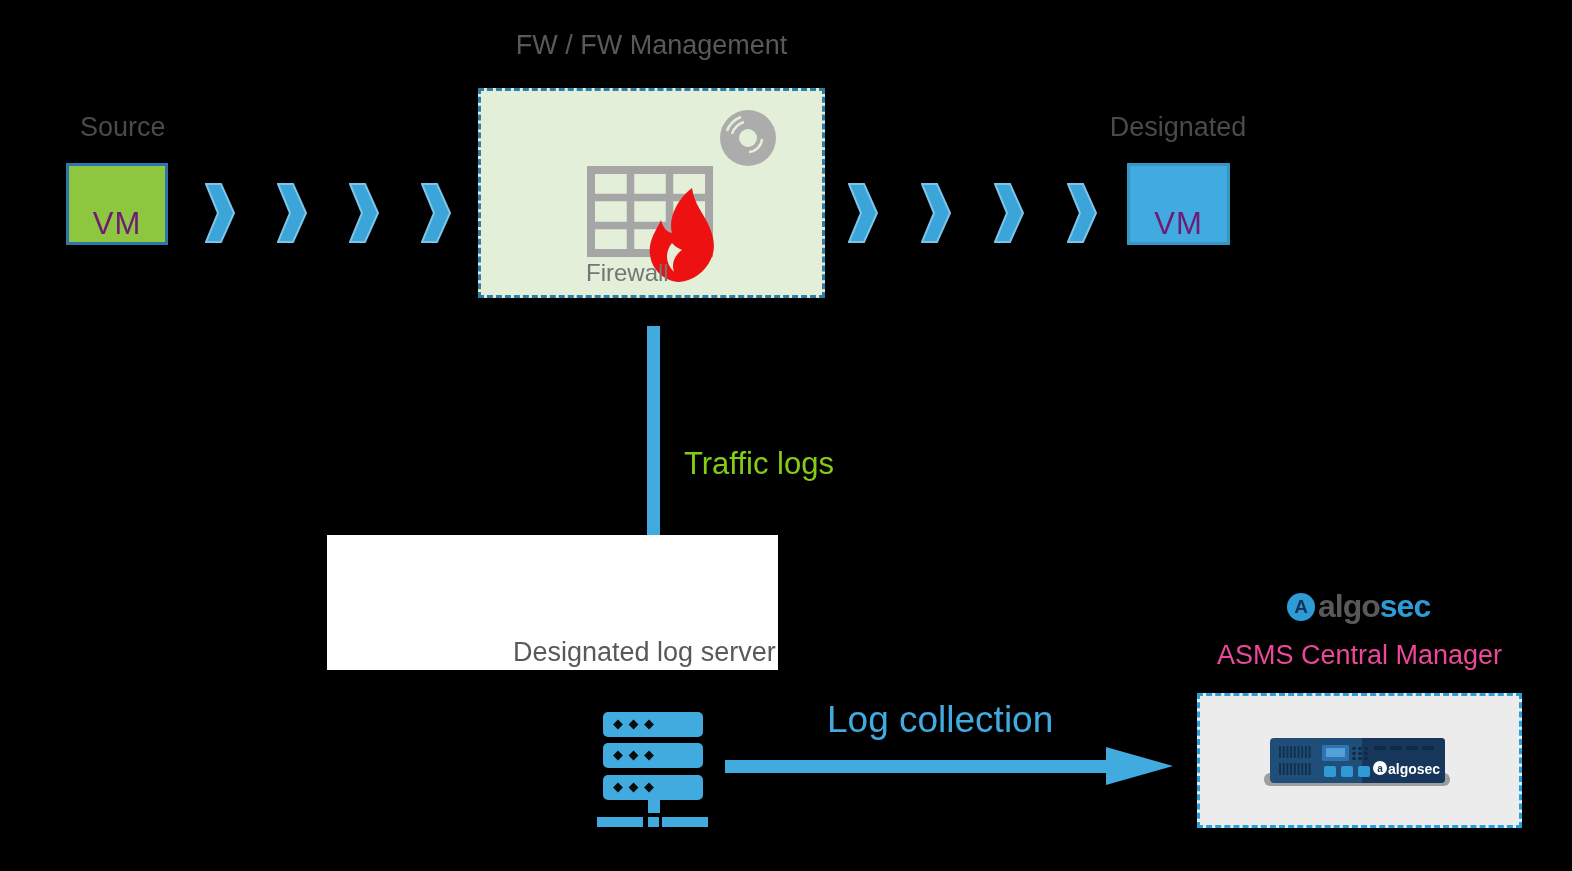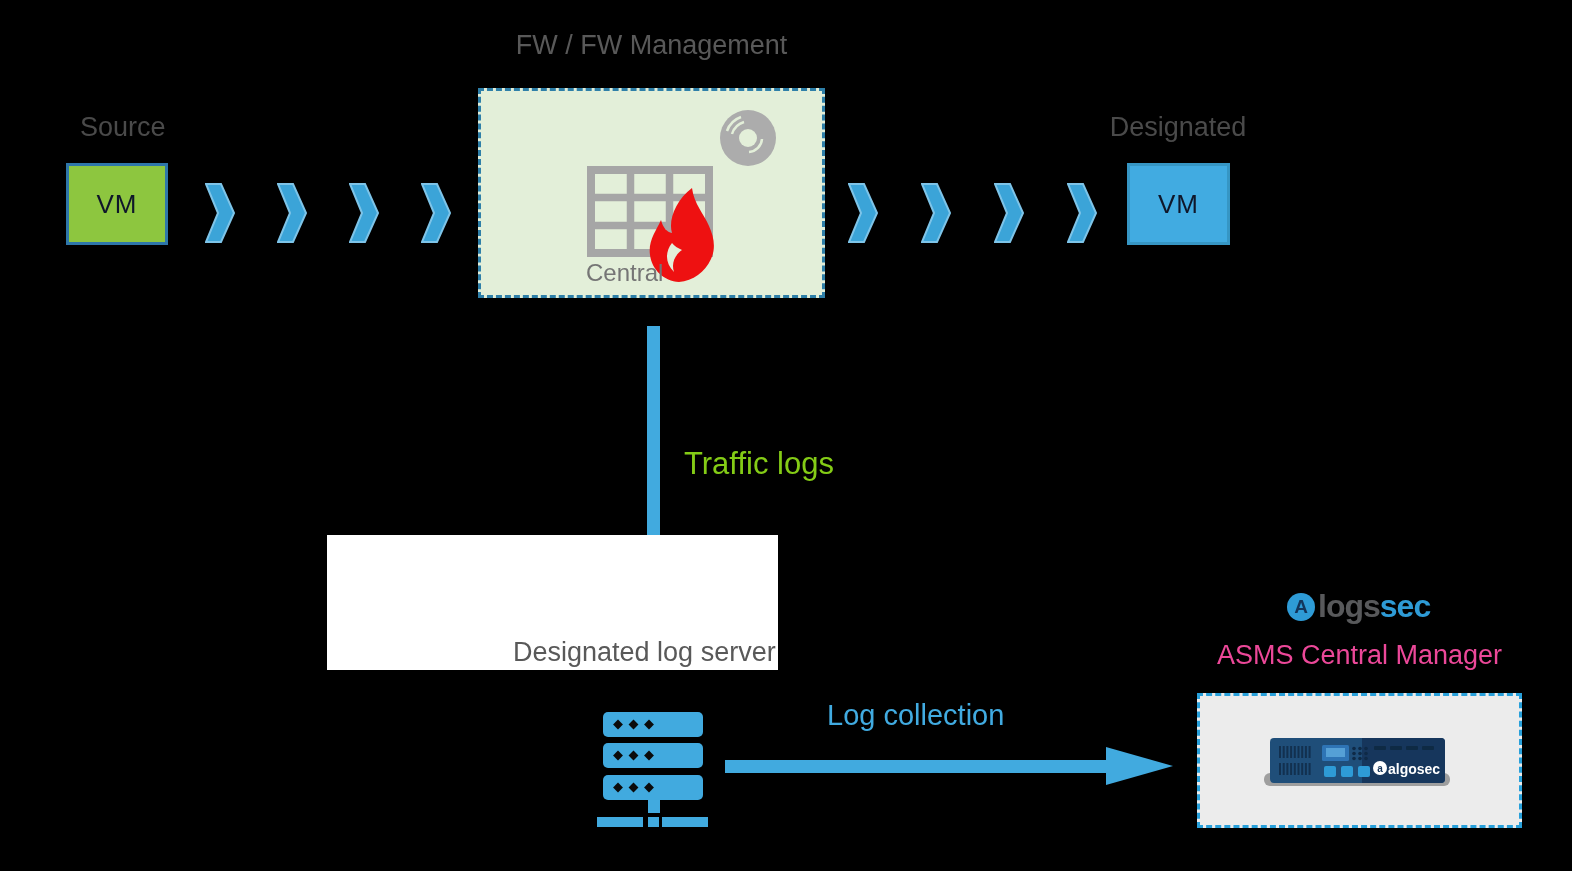--- a/index.html
+++ b/index.html
@@ -5,36 +5,36 @@
   html,body{margin:0;padding:0;background:#000;}
   .stage{position:relative;width:1572px;height:871px;background:#000;overflow:hidden;
          font-family:"Liberation Sans", sans-serif;}
   .abs{position:absolute;}
   .lbl{white-space:nowrap;}
 
   .fw-title{left:478px;top:30px;width:347px;text-align:center;font-size:27px;color:#595959;}
   .src-label{left:80px;top:112px;font-size:27px;color:#4A4A4A;}
   .dst-label{left:1078px;top:112px;width:200px;text-align:center;font-size:27px;color:#4A4A4A;}
 
-  .vm-box{display:flex;align-items:center;justify-content:center;
-          color:#0f172a;font-size:26px;letter-spacing:1px;}
+  .vm-box{display:flex;align-items:flex-end;justify-content:center;
+          color:#701a75;font-size:31px;letter-spacing:1px;}
   .vm-src{left:66px;top:163px;width:96px;height:76px;background:#8DC63F;border:3px solid #2E76A9;}
   .vm-dst{left:1127px;top:163px;width:97px;height:76px;background:#41ABE1;border:3px solid #3696C4;}
 
   .fw-box{left:478px;top:88px;width:341px;height:204px;background:#E3EFD9;border:3px dashed #2E7FA8;}
   .fw-label{left:586px;top:259px;font-size:24px;color:#757575;}
 
   .chev{top:183px;width:30px;height:60px;}
   .c1{left:205px}.c2{left:277px}.c3{left:349px}.c4{left:421px}
   .c5{left:848px}.c6{left:921px}.c7{left:994px}.c8{left:1067px}
 
   .traffic-label{left:684px;top:446px;font-size:31px;color:#84cc16;}
   .log-box{left:327px;top:535px;width:451px;height:135px;background:#ffffff;}
   .log-label{left:513px;top:637px;font-size:27px;color:#595959;}
-  .collection-label{left:827px;top:699px;font-size:29px;color:#41ABE1;}
+  .collection-label{left:827px;top:699px;font-size:37px;color:#41ABE1;}
 
   .brand{left:1287px;top:588px;display:flex;align-items:center;}
   .brand-circle{width:28px;height:28px;border-radius:50%;background:#2E9BD6;color:#13355B;
                 display:flex;align-items:center;justify-content:center;
                 font-size:19px;font-weight:bold;margin-right:3px;}
   .brand-word{font-size:32px;font-weight:bold;letter-spacing:-1px;}
   .brand-algo{color:#58595B;}
   .brand-sec{color:#2E9BD6;}
   .asms-label{left:1197px;top:640px;width:325px;text-align:center;font-size:27px;color:#ec4899;}
   .appliance-box{left:1197px;top:693px;width:319px;height:129px;background:#ECECEC;border:3px dashed #28A0DA;}
@@ -72,21 +72,21 @@
     <line x1="82.5" y1="4" x2="82.5" y2="87" stroke="#A6A6A6" stroke-width="7.5"></line>
     <line x1="4" y1="31.5" x2="122" y2="31.5" stroke="#A6A6A6" stroke-width="7.5"></line>
     <line x1="4" y1="59.5" x2="122" y2="59.5" stroke="#A6A6A6" stroke-width="7.5"></line>
   </svg>
 
   <svg class="abs" style="left:648px;top:186px" width="70" height="98" viewBox="0 0 70 98">
     <path d="M44,2 C46,18 56,28 61,40 C66,51 68,62 63,73 C57,86 45,95 31,96 C16,95 4,84 2,69 C0,55 8,45 13,34 C15,42 19,46 24,47 C20,34 28,14 44,2 Z" fill="#EE1111"></path>
     <path d="M24,57 C17,66 17,77 26,86 C23,77 27,69 34,64 C30,62 26,60 24,57 Z" fill="#E3EFD9"></path>
   </svg>
 
-  <div class="abs fw-label lbl">Central</div>
+  <div class="abs fw-label lbl">Firewall</div>
 
   <svg class="abs chev c1" viewBox="0 0 30 60">
       <polygon points="1,1 16,1 29,30 16,59 1,59 13,30" fill="#3BA4D8" stroke="#7EC4E8" stroke-width="2"></polygon>
     </svg>
   <svg class="abs chev c2" viewBox="0 0 30 60">
       <polygon points="1,1 16,1 29,30 16,59 1,59 13,30" fill="#3BA4D8" stroke="#7EC4E8" stroke-width="2"></polygon>
     </svg>
   <svg class="abs chev c3" viewBox="0 0 30 60">
       <polygon points="1,1 16,1 29,30 16,59 1,59 13,30" fill="#3BA4D8" stroke="#7EC4E8" stroke-width="2"></polygon>
     </svg>
@@ -141,21 +141,21 @@
   <svg class="abs" style="left:725px;top:743px" width="450" height="46" viewBox="0 0 450 46">
     <rect x="0" y="17" width="386" height="13" fill="#41AADF"></rect>
     <polygon points="381,4 448,23 381,42" fill="#41AADF"></polygon>
   </svg>
   <div class="abs collection-label lbl">Log collection</div>
 
   <div class="abs brand">
     <div class="brand-circle">
       <span>A</span>
     </div>
-    <span class="brand-word brand-algo">logs</span>
+    <span class="brand-word brand-algo">algo</span>
       <span class="brand-word brand-sec">sec</span>
   </div>
   <div class="abs asms-label lbl">ASMS Central Manager</div>
 
   <div class="abs appliance-box"></div>
   <svg class="abs" style="left:1258px;top:736px" width="210" height="60" viewBox="0 0 210 60">
     <rect x="6" y="37" width="186" height="13" rx="6" fill="#9E9E9E"></rect>
     <rect x="12" y="2" width="175" height="45" rx="4" fill="#1F4E79"></rect>
     <path d="M104,2 H183 Q187,2 187,6 V43 Q187,47 183,47 H104 Z" fill="#16365C"></path>
     <g stroke="#12304F" stroke-width="2">

